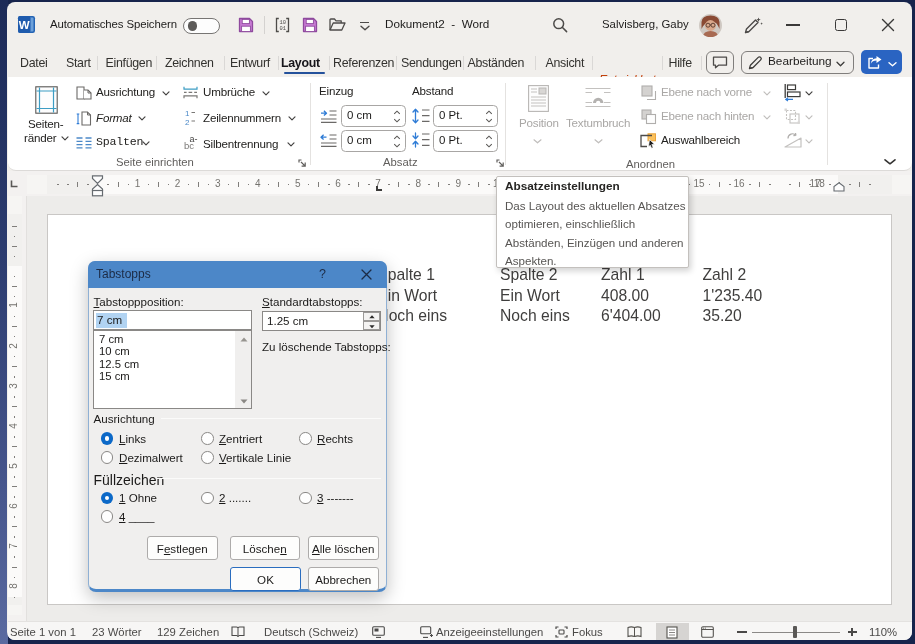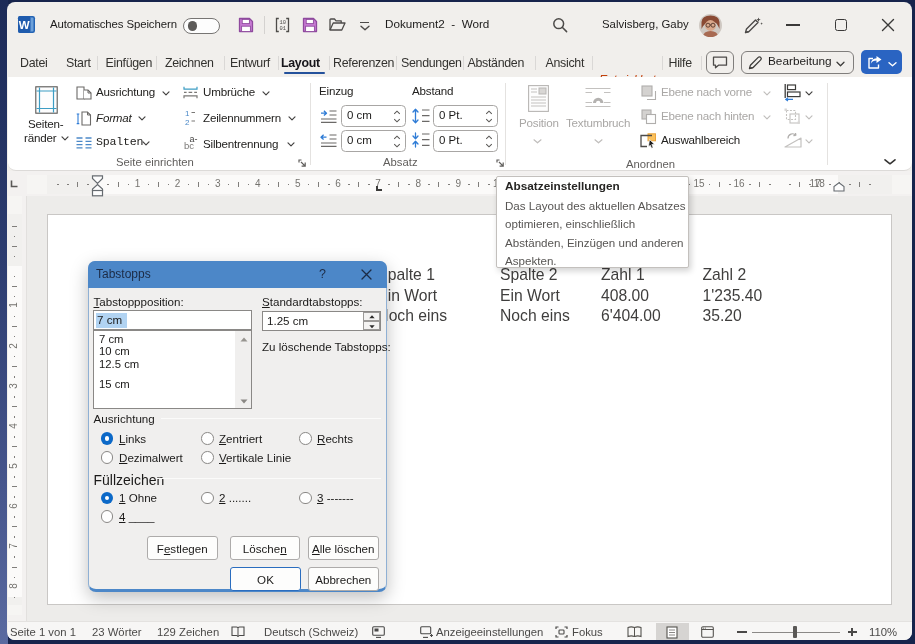--- a/index.html
+++ b/index.html
@@ -584,21 +584,21 @@
 <path d="M1 1 L10 10 M10 1 L1 10" stroke="#1c2b45" stroke-width="1.3" stroke-linecap="round"></path>
       </svg>
 <div class="t" style="left:93.5px;top:296.2px;font-size:11.6px;color:#1b1a19;"><u>T</u>abstoppposition:</div>
 <div class="a" style="left:93px;top:310px;width:159px;height:20px;background:#fff;border:1px solid #8a8886"></div>
 <div class="a" style="left:96px;top:312.5px;width:31px;height:15px;background:#b1d3f2"></div>
 <div class="t" style="left:97px;top:313.7px;font-size:11.6px;color:#1b1a19;">7 cm</div>
 <div class="a" style="left:93px;top:330px;width:159px;height:79px;background:#fff;border:1px solid #8a8886"></div>
 <div class="t" style="left:99px;top:333.9px;font-size:11.3px;color:#1b1a19;">7 cm</div>
 <div class="t" style="left:99px;top:346.3px;font-size:11.3px;color:#1b1a19;">10 cm</div>
 <div class="t" style="left:99px;top:358.7px;font-size:11.3px;color:#1b1a19;">12.5 cm</div>
-<div class="t" style="left:99px;top:371.1px;font-size:11.3px;color:#1b1a19;margin-top:8px;">15 cm</div>
+<div class="t" style="left:99px;top:371.1px;font-size:11.3px;color:#1b1a19;">15 cm</div>
 <div class="a" style="left:235px;top:331px;width:16px;height:77px;background:#f0efee"></div>
 <svg style="left:239.5px;top:337px" width="8" height="5" viewBox="0 0 8 5">
         <path d="M0.5 4.5 L4 0.5 L7.5 4.5 Z" fill="#96948f"></path>
       </svg>
 <svg style="left:239.5px;top:399px" width="8" height="5" viewBox="0 0 8 5">
         <path d="M0.5 0.5 L4 4.5 L7.5 0.5 Z" fill="#8a8884"></path>
       </svg>
 <div class="t" style="left:262px;top:296.2px;font-size:11.6px;color:#1b1a19;"><u>S</u>tandardtabstopps:</div>
 <div class="a" style="left:262px;top:311px;width:119px;height:20px;background:#fff;border:1px solid #8a8886"></div>
 <div class="t" style="left:267px;top:314.7px;font-size:11.6px;color:#1b1a19;">1.25 cm</div>

